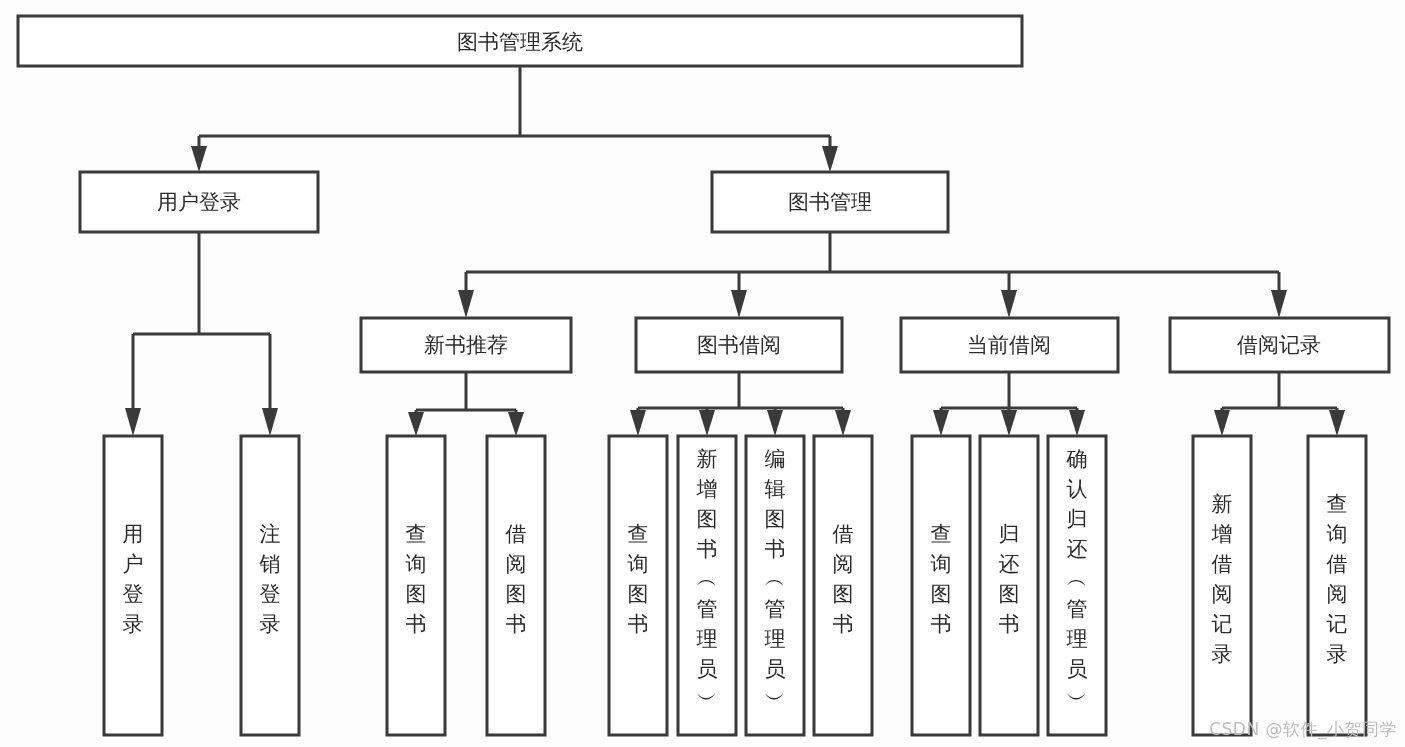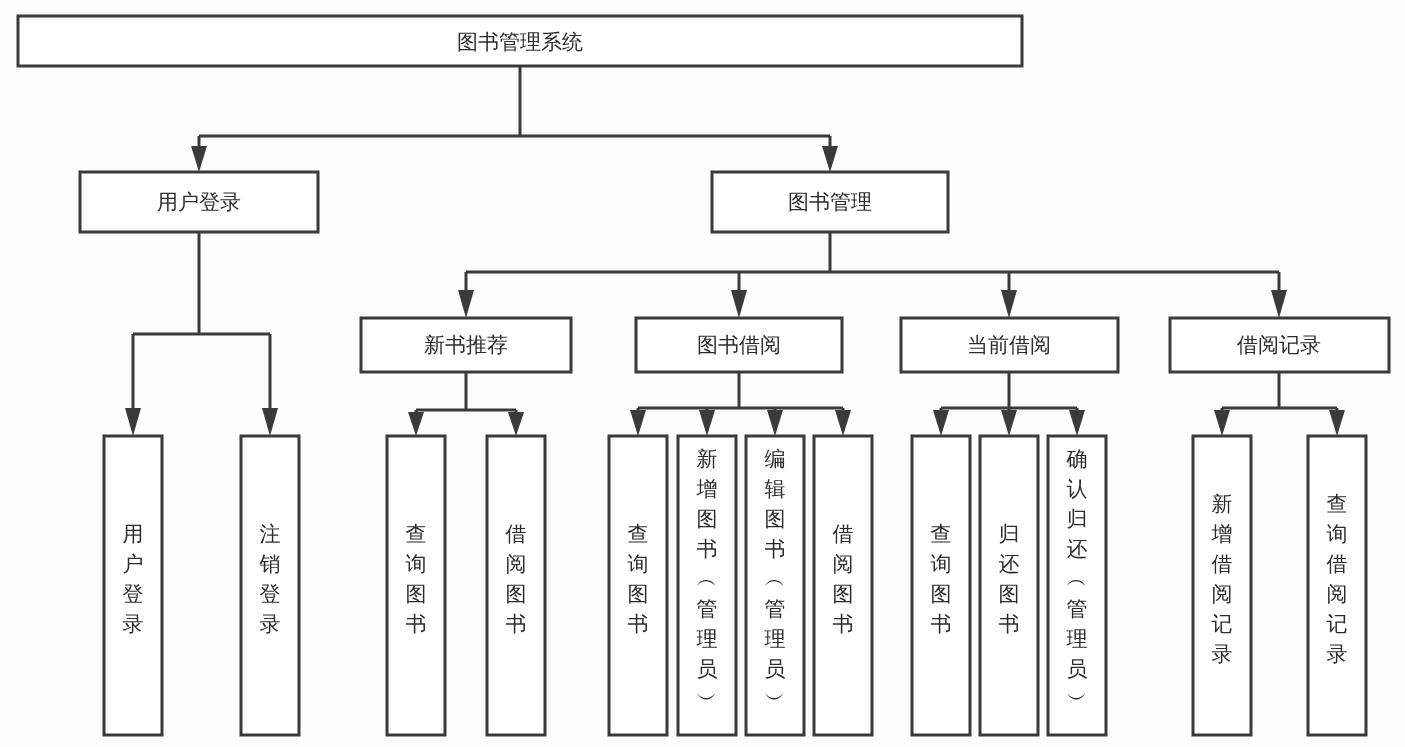--- a/index.html
+++ b/index.html
@@ -222,13 +222,14 @@
       <rect class="node-box" x="1193" y="436" width="58" height="299"></rect>
       <text class="node-label-vert" x="1222" y="511"><tspan x="1222" y="511">新</tspan><tspan x="1222" y="541">增</tspan><tspan x="1222" y="571">借</tspan><tspan x="1222" y="601">阅</tspan><tspan x="1222" y="631">记</tspan><tspan x="1222" y="661">录</tspan></text>
     </g>
     <g>
       <rect class="node-box" x="1308" y="436" width="58" height="299"></rect>
       <text class="node-label-vert" x="1337" y="511"><tspan x="1337" y="511">查</tspan><tspan x="1337" y="541">询</tspan><tspan x="1337" y="571">借</tspan><tspan x="1337" y="601">阅</tspan><tspan x="1337" y="631">记</tspan><tspan x="1337" y="661">录</tspan></text>
     </g>
 
   </svg>
 
+  <div class="watermark-text">CSDN @软件_小贺同学</div>
 </div>
 
 </body></html>

